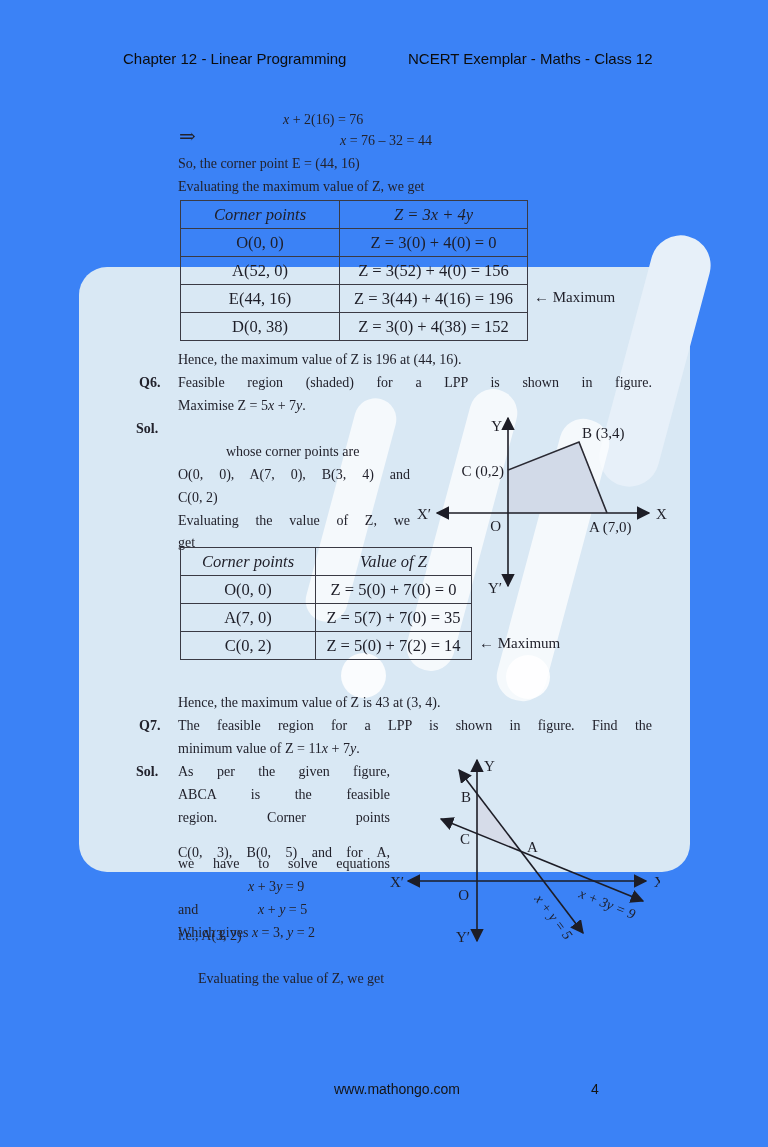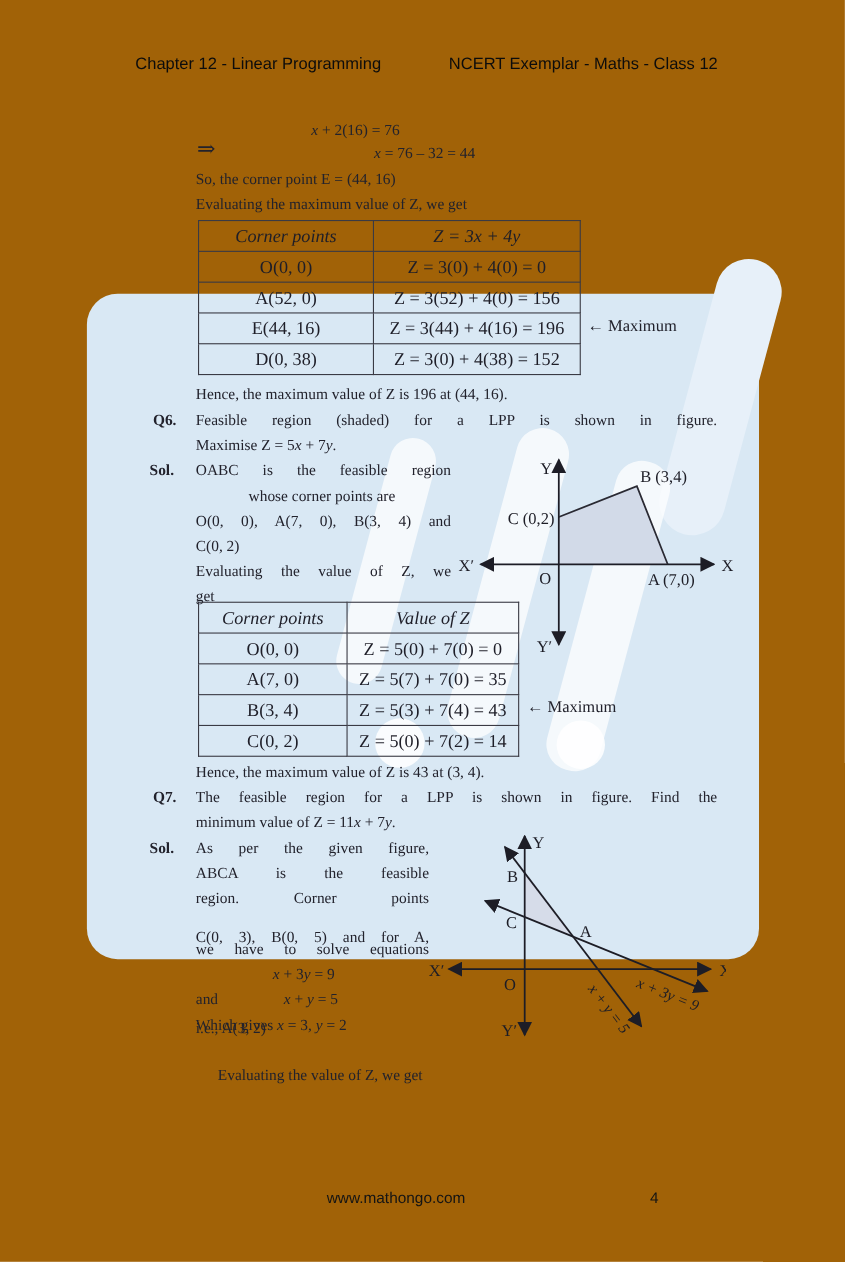--- a/index.html
+++ b/index.html
@@ -1,18 +1,18 @@
 <!DOCTYPE html>
 <html><head>
 <meta charset="utf-8">
 <style>
   html,body{margin:0;padding:0;}
   .page{
     position:relative; width:768px; height:1147px;
-    background:#a16207; overflow:hidden;
+    background:#3b82f6; overflow:hidden;
     font-family:"Liberation Serif","DejaVu Serif",serif;
     color:#22222c;
   }
   .sans{font-family:"Liberation Sans","DejaVu Sans",sans-serif;}
   .t{position:absolute; font-size:14px; line-height:23px; white-space:nowrap;}
   .jl{white-space:normal; text-align:justify; text-align-last:justify;}
   .lbl{font-weight:bold;}
   
   .panel{position:absolute; left:79px; top:267px; width:611px; height:605px;
          background:#d9e8f4; border-radius:28px;}
@@ -87,21 +87,20 @@
       </tr>
     </tbody>
   </table>
   <div class="maxnote" style="left:534px; top:289px;">← Maximum</div>
   <div class="t" style="left:178px; top:348px;">Hence, the maximum value of Z is 196 at (44, 16).</div>
 
   <div class="t lbl" style="left:139px; top:371px;">Q6.</div>
   <div class="t jl" style="left:178px; top:371px; width:474px;">Feasible region (shaded) for a LPP is shown in figure.</div>
   <div class="t" style="left:178px; top:394px;">Maximise Z = 5<i>x</i> + 7<i>y</i>.</div>
   <div class="t lbl" style="left:136px; top:417px;">Sol.</div>
-  <div class="t jl" style="left:178px; top:417px; width:232px;">OABC is the feasible region</div>
   <div class="t" style="left:178px; top:440px;margin-left:48px;">whose corner points are</div>
   <div class="t jl" style="left:178px; top:463px; width:232px;">O(0, 0), A(7, 0), B(3, 4) and</div>
   <div class="t" style="left:178px; top:486px;">C(0, 2)</div>
   <div class="t jl" style="left:178px; top:509px; width:232px;">Evaluating the value of Z, we</div>
   <div class="t" style="left:178px; top:531px;">get</div>
 
   <svg class="fig" style="left:403px; top:401px; width:269px; height:202px;" viewBox="403 401 269 202">
     <defs>
       <marker id="ah" viewBox="0 0 10 10" refX="9" refY="5" markerWidth="8.5" markerHeight="8.5" orient="auto-start-reverse">
         <path d="M0,0 L10,5 L0,10 z" fill="#1d1d26"></path>
@@ -129,24 +128,20 @@
       </tr>
     </thead>
     <tbody>
       <tr>
         <td class="c1">O(0, 0)</td>
         <td>Z = 5(0) + 7(0) = 0</td>
       </tr>
       <tr>
         <td class="c1">A(7, 0)</td>
         <td>Z = 5(7) + 7(0) = 35</td>
-      </tr>
-      <tr>
-        <td class="c1">B(3, 4)</td>
-        <td>Z = 5(3) + 7(4) = 43</td>
       </tr>
       <tr>
         <td class="c1">C(0, 2)</td>
         <td>Z = 5(0) + 7(2) = 14</td>
       </tr>
     </tbody>
   </table>
   <div class="maxnote" style="left:479px; top:635px;">← Maximum</div>
   <div class="t" style="left:178px; top:691px;">Hence, the maximum value of Z is 43 at (3, 4).</div>
 
@@ -177,16 +172,16 @@
     <text x="404" y="887" text-anchor="end">X′</text>
     <text x="654" y="887">X</text>
     <text x="469" y="900" text-anchor="end">O</text>
     <text x="471" y="802" text-anchor="end">B</text>
     <text x="470" y="844" text-anchor="end">C</text>
     <text x="527" y="852">A</text>
     <text class="rot" transform="translate(534,899) rotate(52.5)">x + y = 5</text>
     <text class="rot" transform="translate(578,897) rotate(22)">x + 3y = 9</text>
   </svg>
 
-  <div class="ftr sans" style="left:260px; width:200px; text-align:center;">www.mathongo.com</div>
+  <div class="ftr sans" style="left:260px; width:200px; text-align:right;">www.mathongo.com</div>
   <div class="ftr sans" style="left:591px;">4</div>
 
 </div>
 
 </body></html>

